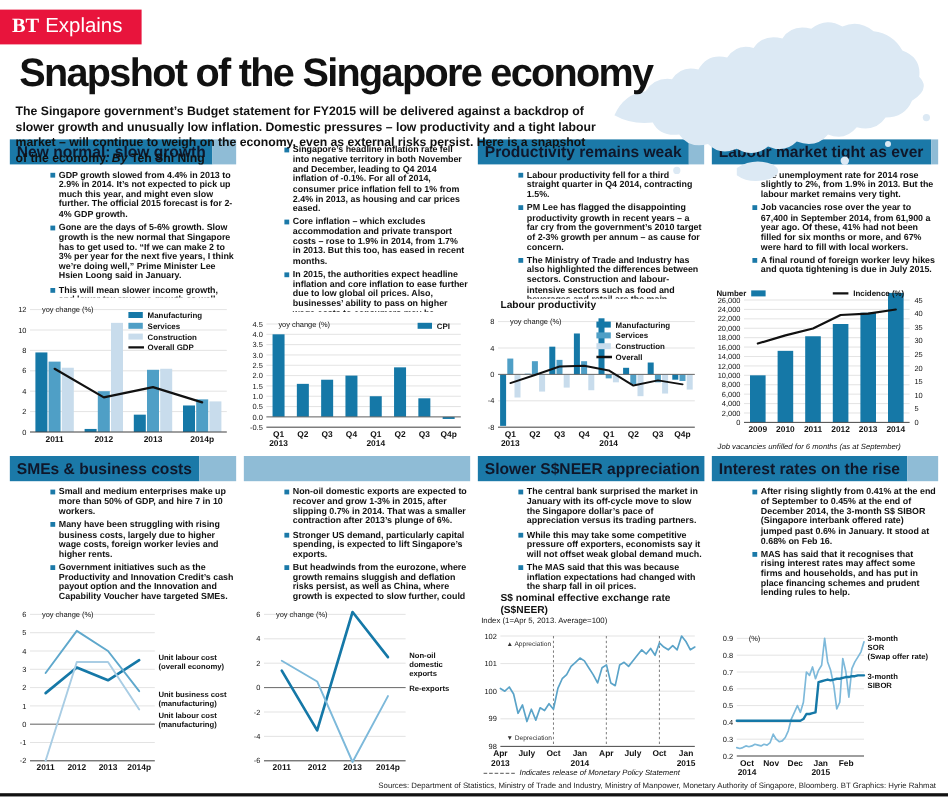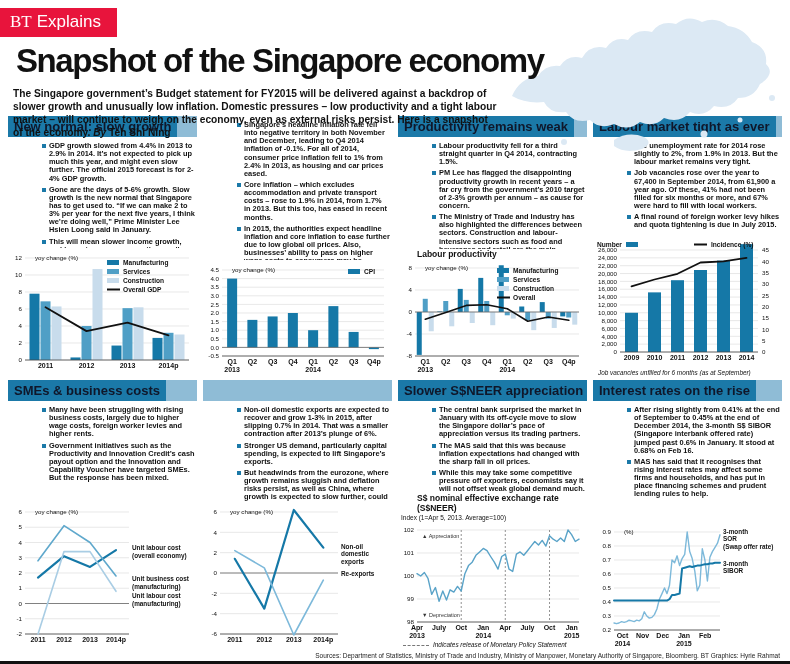--- a/index.html
+++ b/index.html
@@ -1,20 +1,20 @@
 <!DOCTYPE html>
 <html><head>
 <meta charset="utf-8">
 <style>
   html,body{margin:0;padding:0;background:#fff;}
   body{font-family:"Liberation Sans",sans-serif;color:#111;}
   .page{width:790px;height:664px;position:relative;overflow:hidden;background:#fff;}
   .head{position:relative;height:108px;}
   .badge{position:absolute;left:0;top:4px;background:#e8143c;color:#fff;padding:4px 16px 5px 10px;font-size:17px;z-index:3;}
-  .badge .bt{font-family:"Liberation Serif",serif;font-weight:normal;margin-right:5px;}
+  .badge .bt{font-family:"Liberation Serif",serif;font-weight:bold;margin-right:5px;}
   .map{position:absolute;right:0;top:2px;width:288px;height:152px;z-index:1;}
   .title{position:relative;z-index:2;margin:4px;padding:38px 0 4px 12px;font-size:33px;font-weight:bold;letter-spacing:-1.4px;}
   .intro{position:relative;z-index:2;margin:0 0 0 13px;width:484px;font-size:10.2px;font-weight:bold;line-height:1.27;}
   .intro i{font-style:italic;}
   .grid{display:grid;grid-template-columns:repeat(4,1fr);grid-template-rows:260px 268px;gap:4px 6px;margin:4px 8px 0 8px;}
   .panel{display:flex;flex-direction:column;overflow:hidden;}
   .ph{display:flex;align-items:stretch;height:21px;flex:0 0 auto;}
   .ph-label{background:#1b79a8;color:#0f172a;font-weight:bold;font-size:13px;line-height:21px;padding:0 6px;white-space:nowrap;}
   .ph-tail{flex:1 1 auto;background:#8fbcd6;}
   .bullets{list-style:none;margin:5px 0 0 0;padding:0 2px;flex:1 1 auto;overflow:hidden;}
@@ -362,20 +362,24 @@
     </section>
 
     <section class="panel">
       <header class="ph">
         <span class="ph-label">SMEs &amp; business costs</span>
           <span class="ph-tail"></span>
       </header>
       <ul class="bullets">
           <li>
             <span class="sq"></span>
+            <span>Small and medium enterprises make up more than 50% of GDP, and hire 7 in 10 workers.</span>
+          </li>
+          <li>
+            <span class="sq"></span>
             <span>Many have been struggling with rising business costs, largely due to higher wage costs, foreign worker levies and higher rents.</span>
           </li>
           <li>
             <span class="sq"></span>
             <span>Government initiatives such as the Productivity and Innovation Credit’s cash payout option and the Innovation and Capability Voucher have targeted SMEs. But the response has been mixed.</span>
           </li>
         </ul>
       <div class="chart-block">
         <div class="chart">
             <svg width="184" height="146">
@@ -476,25 +480,25 @@
         <span class="ph-label">Slower S$NEER appreciation</span>
           <span class="ph-tail"></span>
       </header>
       <ul class="bullets">
           <li>
             <span class="sq"></span>
             <span>The central bank surprised the market in January with its off-cycle move to slow the Singapore dollar’s pace of appreciation versus its trading partners.</span>
           </li>
           <li>
             <span class="sq"></span>
+            <span>While this may take some competitive pressure off exporters, economists say it will not offset weak global demand much.</span>
+          </li>
+          <li>
+            <span class="sq"></span>
             <span>The MAS said that this was because inflation expectations had changed with the sharp fall in oil prices.</span>
-          </li>
-          <li>
-            <span class="sq"></span>
-            <span>While this may take some competitive pressure off exporters, economists say it will not offset weak global demand much.</span>
           </li>
         </ul>
       <div class="chart-block">
         <div class="ctitle">S$ nominal effective exchange rate (S$NEER)</div>
         <div class="csub">Index (1=Apr 5, 2013. Average=100)</div>
         <div class="chart">
             <svg width="184" height="118">
               <line x1="18" y1="100" x2="180" y2="100" stroke="#d8d8d8" stroke-width="0.6"></line>
               <text x="15" y="102.2" font-size="6.2" fill="#111" text-anchor="end">98</text>
               <line x1="18" y1="77" x2="180" y2="77" stroke="#d8d8d8" stroke-width="0.6"></line>

